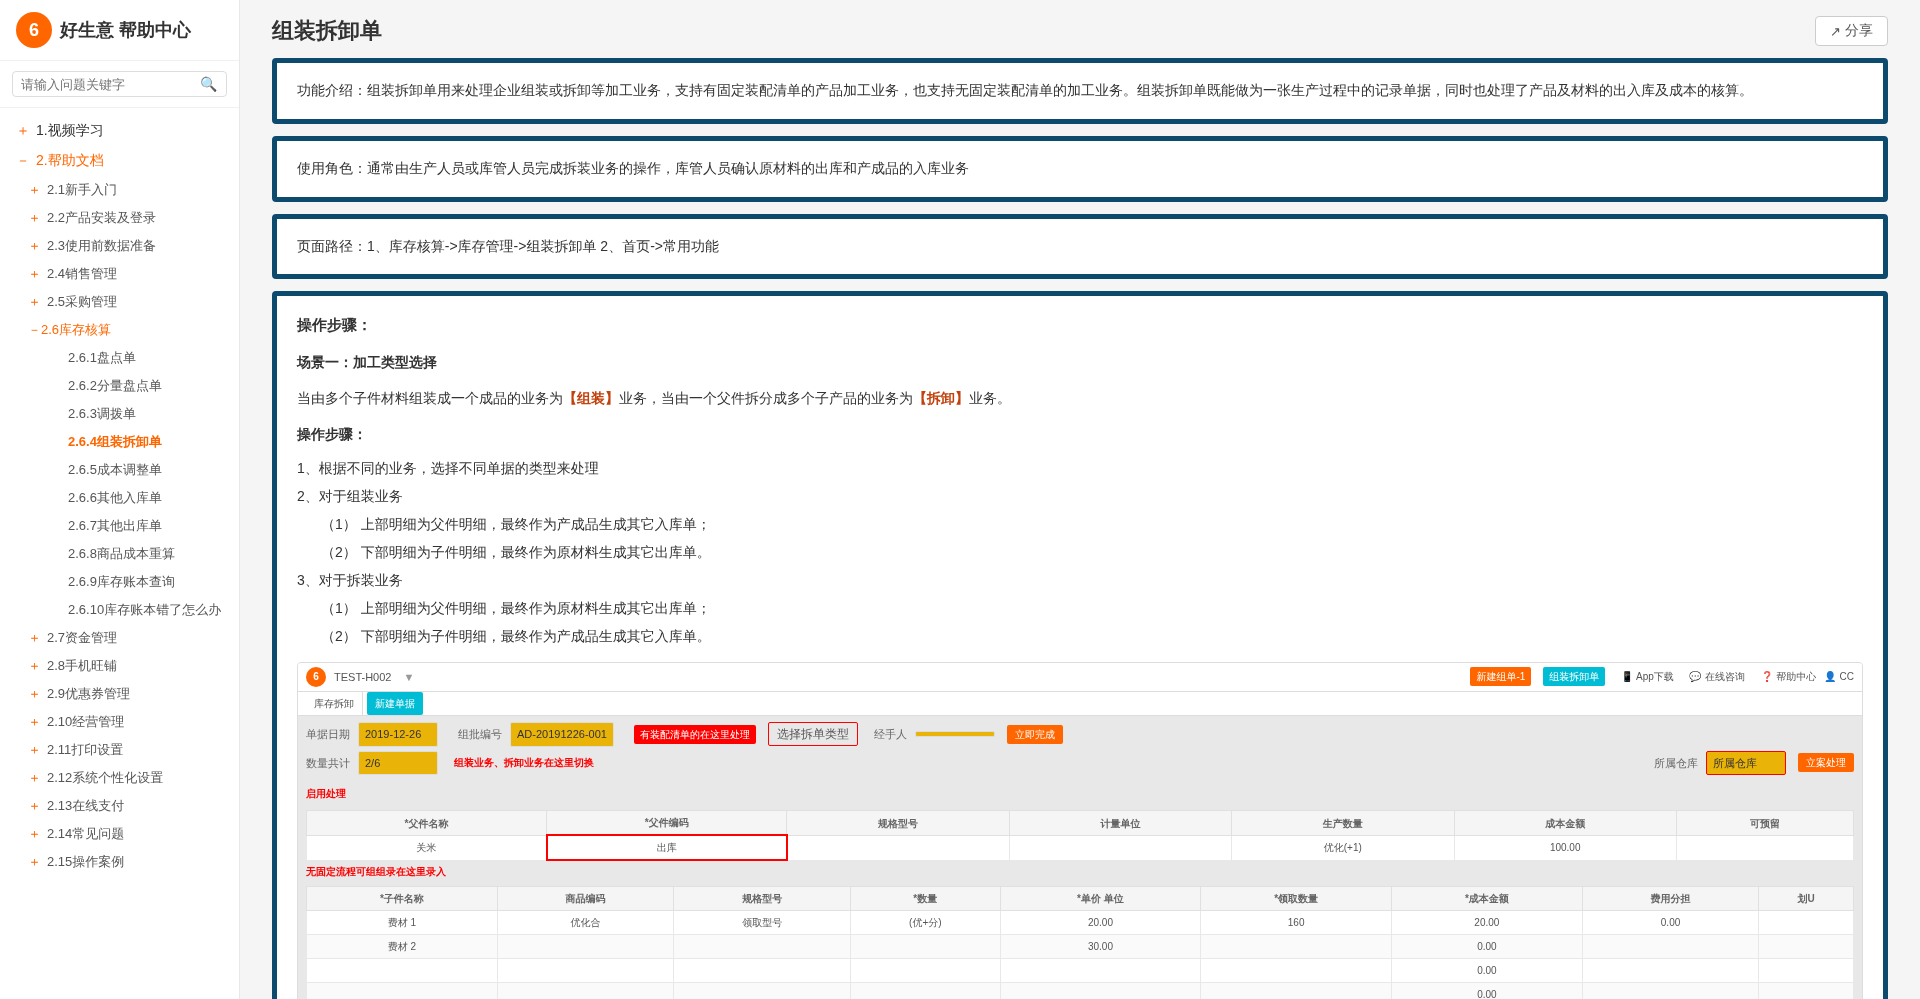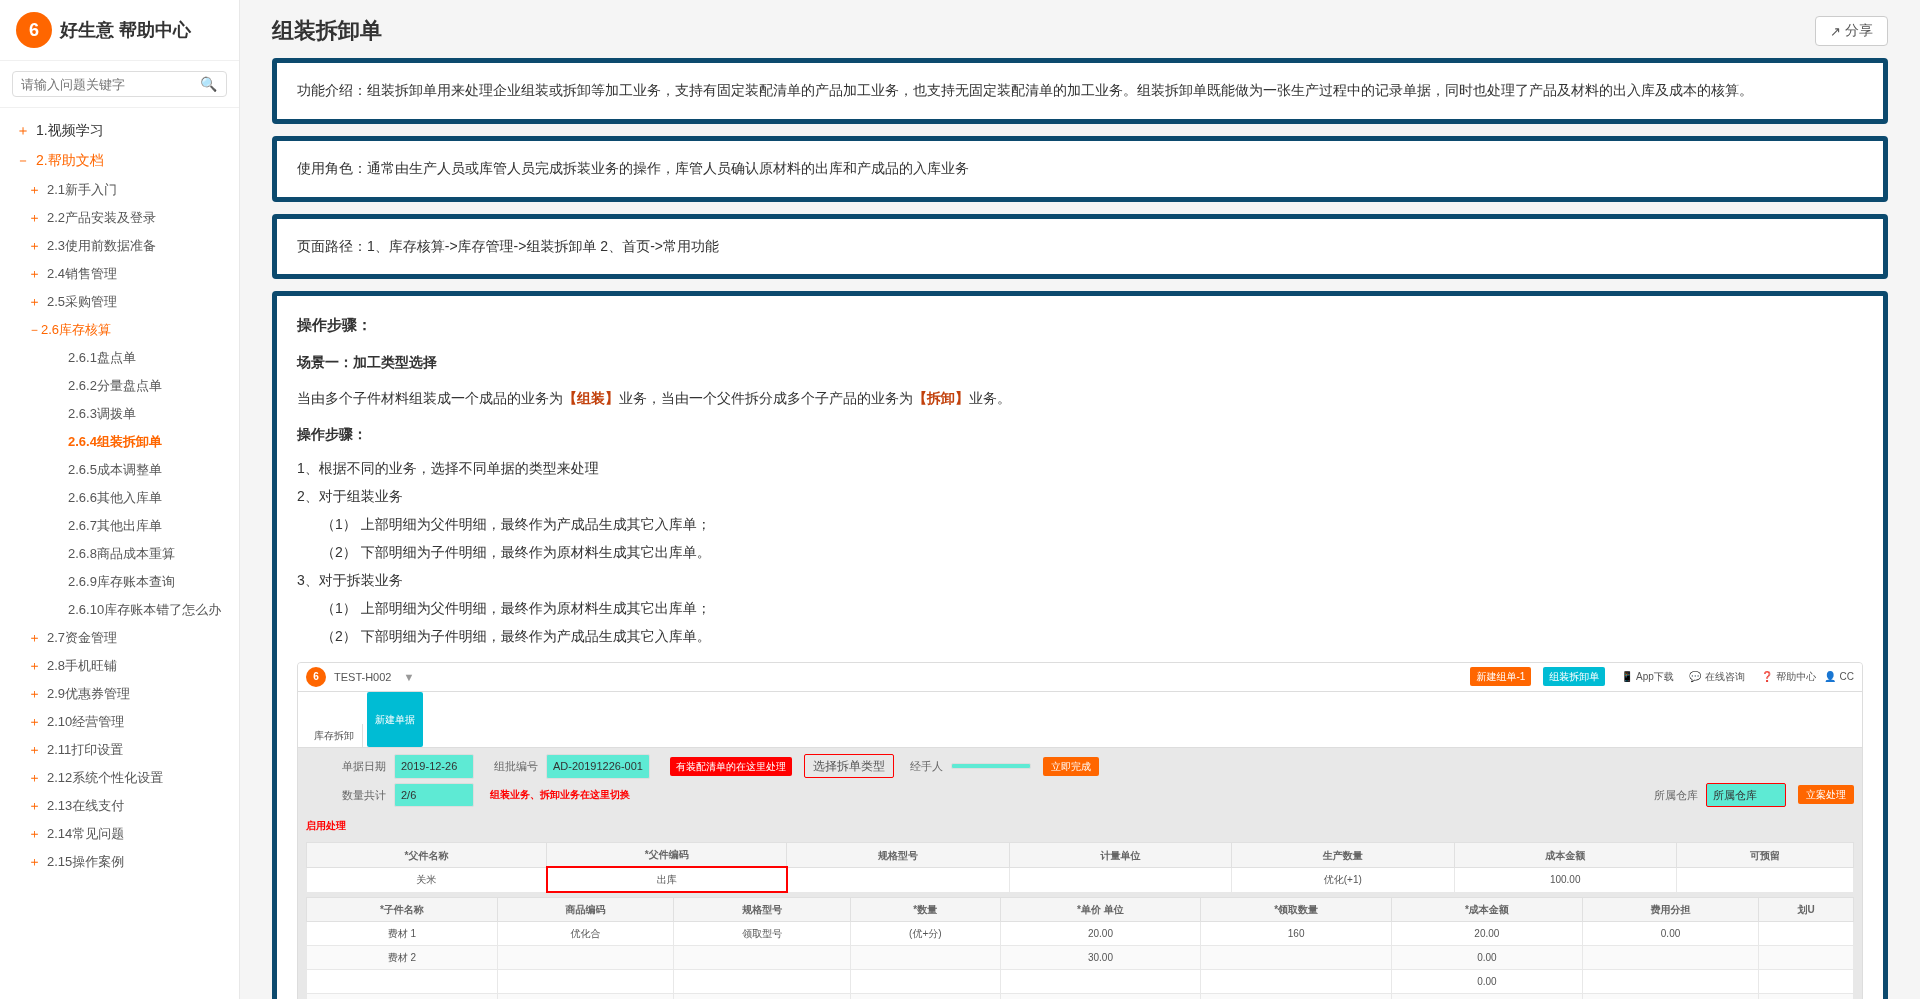--- a/index.html
+++ b/index.html
@@ -208,33 +208,32 @@
     }
     .app-bar-logo {
       width: 20px; height: 20px;
       background: #f60;
       border-radius: 50%;
       display: flex; align-items: center; justify-content: center;
       color: #fff; font-size: 10px; font-weight: bold;
     }
     .app-content {
       padding: 6px 8px;
-      margin-left: 36px;
     }
     .app-form-row {
       display: flex;
       align-items: center;
       gap: 8px;
       margin-bottom: 4px;
       flex-wrap: wrap;
     }
     .app-label { color: #666; font-size: 11px; }
     .app-input {
       border: 1px solid #ddd;
-      background: #5eead4;
+      background: #eab308;
       padding: 2px 6px;
       font-size: 11px;
       border-radius: 2px;
       min-width: 80px;
     }
     .app-input.highlight { border-color: #f00; }
     .app-table {
       width: 100%;
       border-collapse: collapse;
       font-size: 10px;
@@ -428,21 +427,21 @@
             <span style="background:#f60;color:#fff;font-size:10px;padding:1px 6px;border-radius:2px;margin-right:4px;">新建组单-1</span>
             <span style="background:#00bcd4;color:#fff;font-size:10px;padding:1px 6px;border-radius:2px;margin-right:8px;">组装拆卸单</span>
             <span style="font-size:10px;color:#555;margin-right:8px;">📱 App下载</span>
             <span style="font-size:10px;color:#555;margin-right:8px;">💬 在线咨询</span>
             <span style="font-size:10px;color:#555;">❓ 帮助中心</span>
             <span style="font-size:10px;color:#555;">👤 CC</span>
           </div>
 
           <div style="display:flex;background:#fff;border-bottom:1px solid #ddd;padding:0 8px;align-items:flex-end;gap:4px;">
             <span style="font-size:10px;color:#555;padding:3px 8px;border-right:1px solid #ddd;">库存拆卸</span>
-            <span style="font-size:10px;background:#00bcd4;color:#fff;padding:19px 8px;border-radius:2px;">新建单据</span>
+            <span style="font-size:10px;background:#00bcd4;color:#fff;padding:3px 8px;border-radius:2px;">新建单据</span>
             <span style="flex:1;"></span>
           </div>
 
           <div class="app-content">
             <div class="app-form-row">
               <span class="app-label">单据日期</span>
               <span class="app-input">2019-12-26</span>
               <span class="app-label" style="margin-left:12px;">组批编号</span>
               <span class="app-input">AD-20191226-001</span>
 
@@ -486,20 +485,23 @@
                   <td></td>
                   <td></td>
                   <td>优化(+1)</td>
                   <td>100.00</td>
                   <td></td>
                 </tr>
               </tbody>
             </table>
           </div>
 
+          <div style="padding:2px 8px 2px;font-size:10px;color:#f00;font-weight:bold;">
+            <span>无固定流程可组组录在这里录入</span>
+          </div>
 
           <div style="padding:0 8px 4px;">
             <table class="app-table">
               <thead>
                 <tr>
                   <th>*子件名称</th>
                   <th>商品编码</th>
                   <th>规格型号</th>
                   <th>*数量</th>
                   <th>*单价 单位</th>

